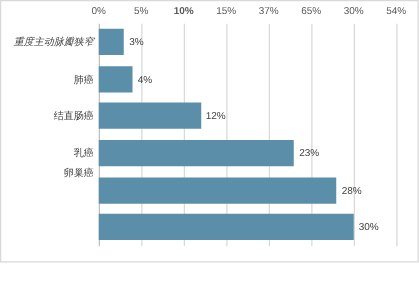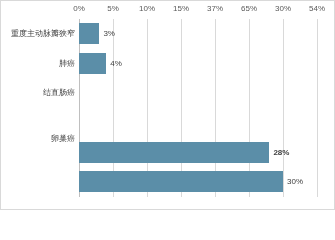--- a/index.html
+++ b/index.html
@@ -111,32 +111,33 @@
   }
 </style>
 </head>
 <body>
 
 <div id="chart-frame">
 
   <div id="x-tick-labels">
       <div class="x-tick-label" style="left: 0px;">0%</div>
       <div class="x-tick-label" style="left: 34px;">5%</div>
-      <div class="x-tick-label" style="left: 68px;">10%</div>
+      <div class="x-tick-label" style="left: 68px; font-weight: bold;">10%</div>
       <div class="x-tick-label" style="left: 102px;">15%</div>
       <div class="x-tick-label" style="left: 136px;">37%</div>
       <div class="x-tick-label" style="left: 170px;">65%</div>
       <div class="x-tick-label" style="left: 204px;">30%</div>
       <div class="x-tick-label" style="left: 238px;">54%</div>
     </div>
 
   <div id="category-labels">
-      <div class="cat-label" style="top: 0px; height: 29.6667px; line-height: 29.6667px;">重度主动脉瓣狭窄</div>
+      <div class="cat-label" style="top: 0px; height: 29.6667px; line-height: 29.6667px; font-style: italic;">重度主动脉瓣狭窄</div>
       <div class="cat-label" style="top: 59.3333px; height: 29.6667px; line-height: 29.6667px;">结直肠癌</div>
       <div class="cat-label" style="top: 29.6667px; height: 29.6667px; line-height: 29.6667px;">肺癌</div>
+      <div class="cat-label" style="top: 89px; height: 29.6667px; line-height: 29.6667px;">乳癌</div>
       <div class="cat-label" style="top: 105px; height: 29.6667px; line-height: 29.6667px; font-family: Liberation Serif, serif;">卵巢癌</div>
     </div>
 
   <div id="plot-area">
     <div id="gridlines-layer">
         <div class="gridline axis-line" style="left: 0px;"></div>
         <div class="gridline" style="left: 34px;"></div>
         <div class="gridline" style="left: 68px;"></div>
         <div class="gridline" style="left: 102px;"></div>
         <div class="gridline" style="left: 136px;"></div>
@@ -146,21 +147,29 @@
       </div>
     <div id="bars-layer">
         <div class="bar-row" style="top: 0px; height: 29.6667px;">
           <div class="bar" title="重度主动脉瓣狭窄: 3%" style="width: 20.4px; background: rgb(91, 142, 168);"></div>
           <div class="bar-value" style="left: 20.4px;">3%</div>
         </div>
         <div class="bar-row" style="top: 29.6667px; height: 29.6667px;">
           <div class="bar" title="肺癌: 4%" style="width: 27.2px; background: rgb(91, 142, 168);"></div>
           <div class="bar-value" style="left: 27.2px;">4%</div>
         </div>
-        <div class="bar-row" style="top: 118.667px; height: 29.6667px; font-weight: bold;">
+        <div class="bar-row" style="top: 59.3333px; height: 29.6667px;">
+          <div class="bar" title="结直肠癌: 12%" style="width: 81.6px; background: rgb(91, 142, 168);"></div>
+          <div class="bar-value" style="left: 81.6px;">12%</div>
+        </div>
+        <div class="bar-row" style="top: 89px; height: 29.6667px;">
+          <div class="bar" title="乳癌: 23%" style="width: 156.4px; background: rgb(91, 142, 168);"></div>
+          <div class="bar-value" style="left: 156.4px;">23%</div>
+        </div>
+        <div class="bar-row" style="top: 118.667px; height: 29.6667px;">
           <div class="bar" title="卵巢癌: 28%" style="width: 190.4px; background: rgb(91, 142, 168);"></div>
           <div class="bar-value" style="left: 190.4px;">28%</div>
         </div>
         <div class="bar-row" style="top: 148.333px; height: 29.6667px;">
           <div class="bar" title="前列腺癌: 30%" style="width: 204px; background: rgb(91, 142, 168);"></div>
           <div class="bar-value" style="left: 204px;">30%</div>
         </div>
       </div>
   </div>
 

